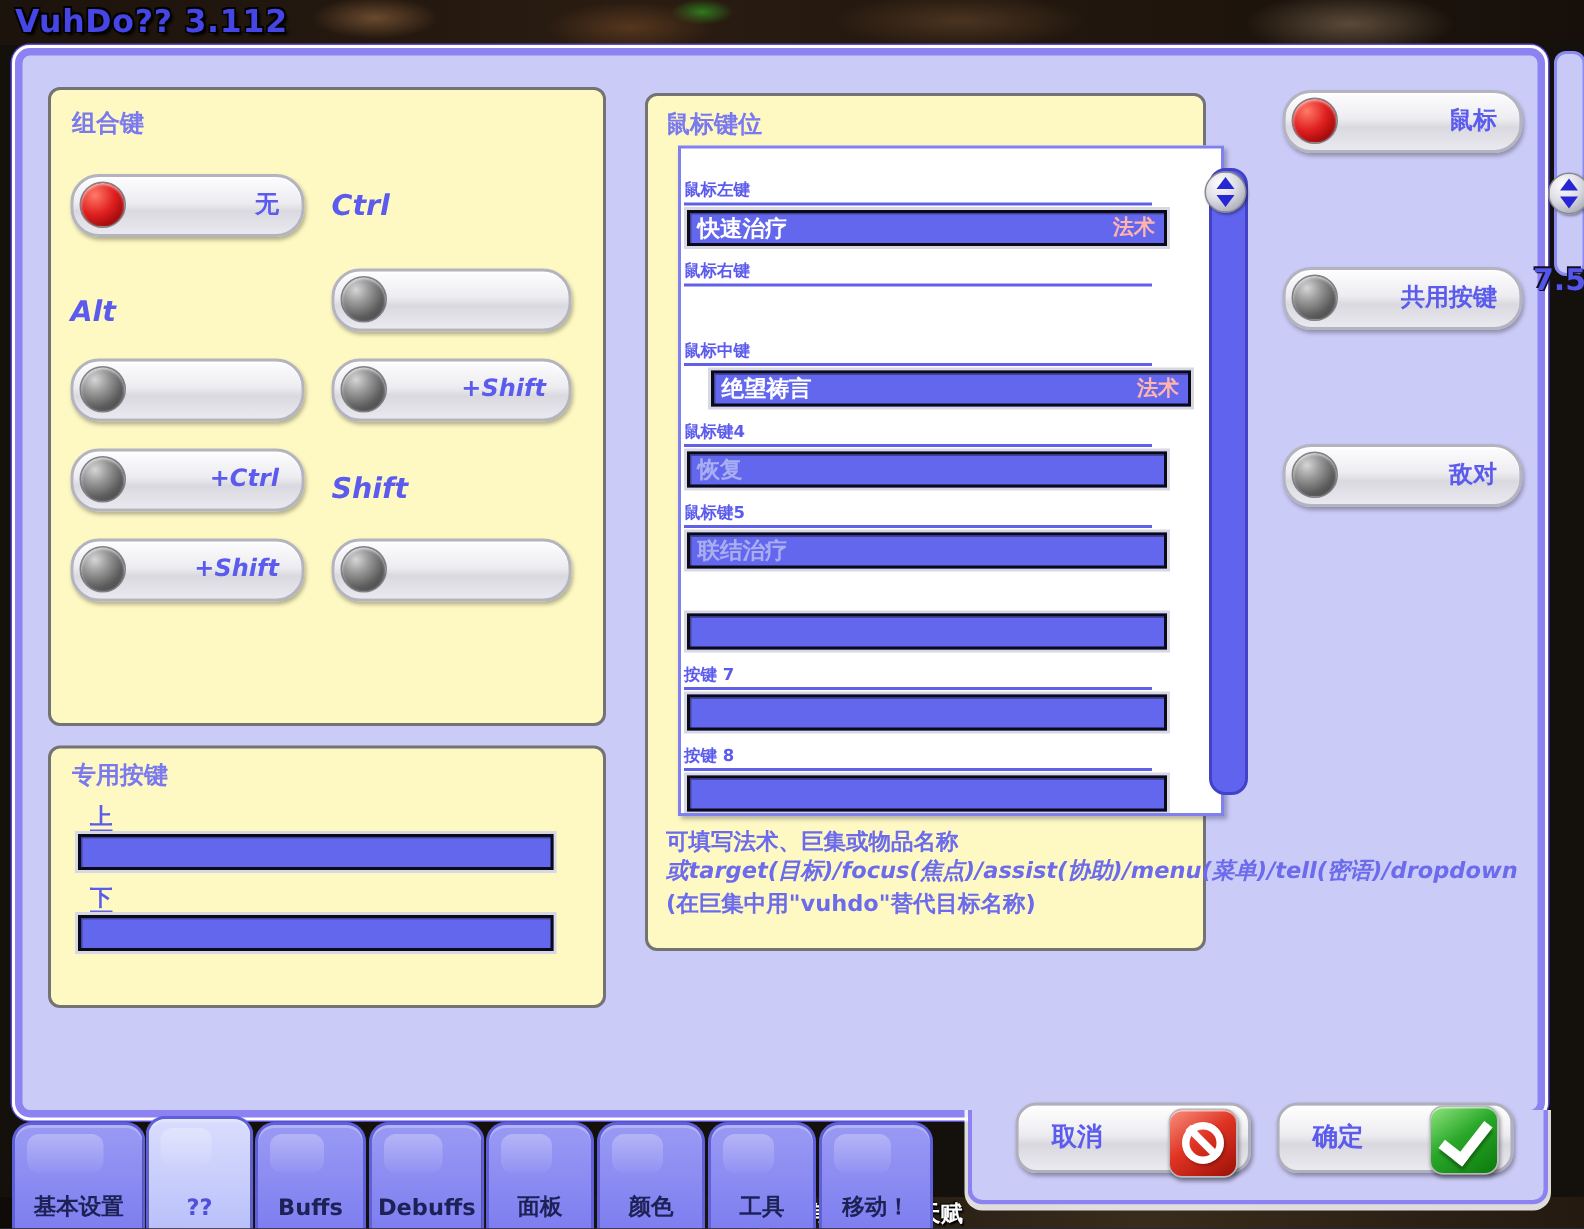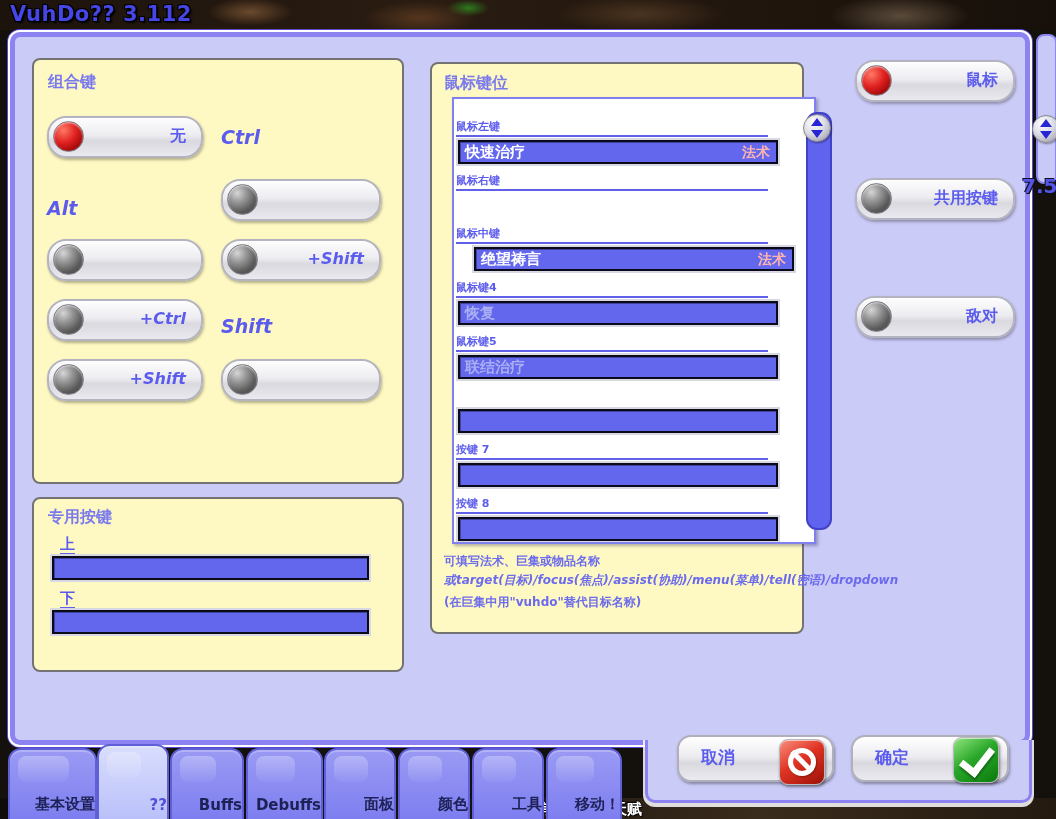--- a/index.html
+++ b/index.html
@@ -71,21 +71,21 @@
 
   .flabel{position:absolute;color:#5b5bee;font-weight:bold;font-size:15px;white-space:nowrap;}
   .ul-full{border-bottom:2px solid #6060e8;padding-bottom:1px;}
   .ul-short{border-bottom:2px solid #6060e8;padding-bottom:0;}
 
   
   .bind-box{position:absolute;left:20px;top:33px;width:360px;height:443px;
     background:#fff;border:2px solid #8080ee;box-shadow:2px 2px 3px rgba(40,40,90,.35);
     overflow:hidden;}
   .brow-label{position:absolute;left:2px;width:312px;color:#5b5bee;font-weight:bold;font-size:11px;}
-  .help{position:absolute;color:#6b6bec;font-weight:bold;font-size:12px;line-height:19px;white-space:nowrap;}
+  .help{position:absolute;color:#6b6bec;font-weight:bold;font-size:15px;line-height:19px;white-space:nowrap;}
 
   
   .vtrack{position:absolute;background:#6063ee;border:2px solid #4242c8;border-radius:11px;}
   .spin{position:absolute;width:26px;height:26px;border-radius:50%;border:1px solid #88888f;
     background:radial-gradient(circle at 35% 28%,#ffffff 0%,#dcdce4 45%,#9a9aa8 95%);
     box-shadow:1px 1px 2px rgba(0,0,0,.4);}
   .spin::before{content:"";position:absolute;left:7px;top:3px;border-left:6px solid transparent;
     border-right:6px solid transparent;border-bottom:8px solid #2626d4;}
   .spin::after{content:"";position:absolute;left:7px;top:15px;border-left:6px solid transparent;
     border-right:6px solid transparent;border-top:8px solid #2626d4;}
@@ -111,21 +111,21 @@
     border-right:7px solid #fff;border-bottom:7px solid #fff;transform:rotate(38deg);
     box-shadow:2px 2px 2px rgba(0,0,0,.3);}
 
   
   .tab{position:absolute;top:748px;height:71px;z-index:4;border-radius:13px 13px 0 0;
     background:linear-gradient(180deg,#9a9af4,#7d7df0);border:2px solid #5f5fd8;border-bottom:none;
     box-shadow:inset 0 2px 0 rgba(255,255,255,.25);}
   .tab::before{content:"";position:absolute;left:8px;top:6px;right:26px;height:26px;
     background:linear-gradient(180deg,rgba(255,255,255,.28),rgba(255,255,255,.04));border-radius:8px;}
   .tab.active{top:744px;height:75px;background:linear-gradient(180deg,#d9ddfd,#b9c0fa);}
-  .tab-label{position:absolute;left:0;bottom:7px;width:100%;text-align:right;
+  .tab-label{position:absolute;left:0;bottom:7px;width:100%;text-align:center;
     color:#1d2155;font-weight:bold;font-size:15px;white-space:nowrap;}
   .tab.active .tab-label{color:#5050d8;}
 </style>
 </head>
 <body>
 
 <div class="screen">
 
   <div class="topbar"></div>
   <div class="rightcol"></div>

